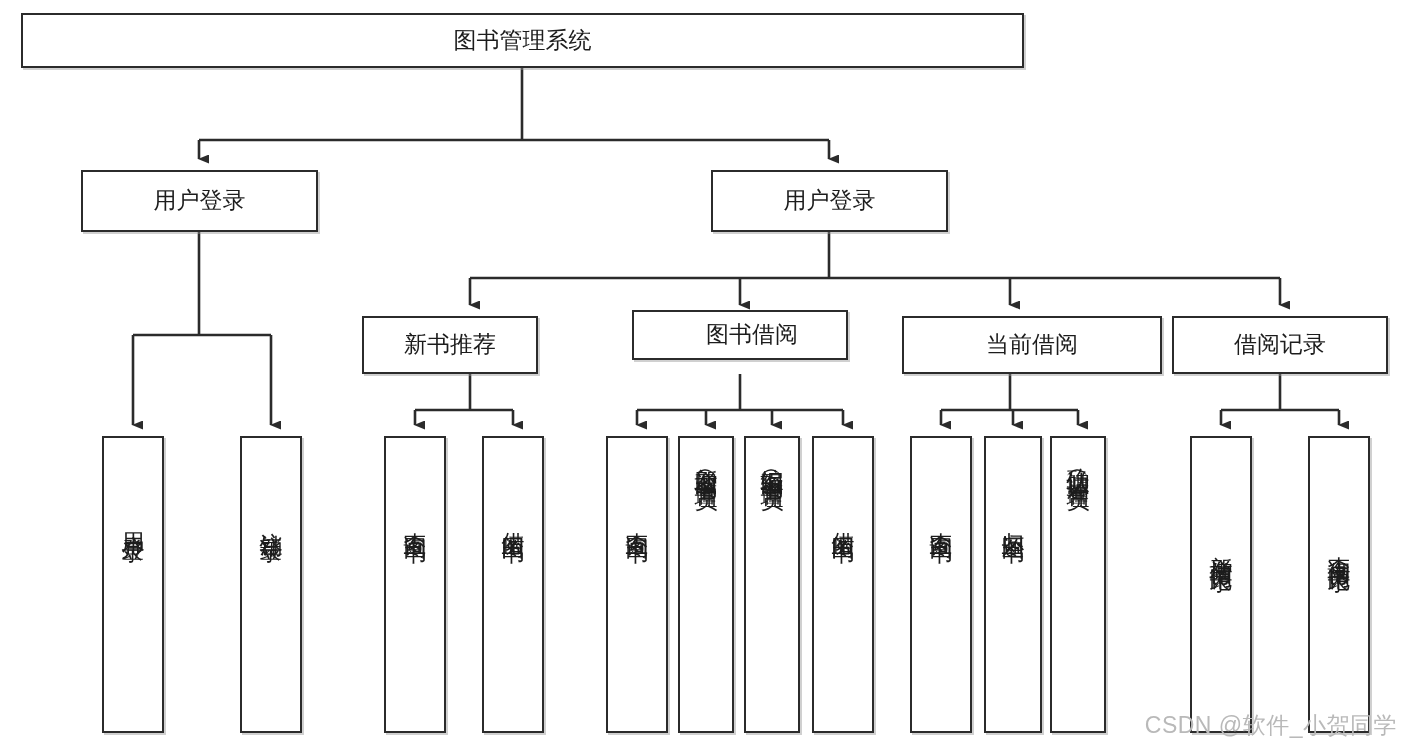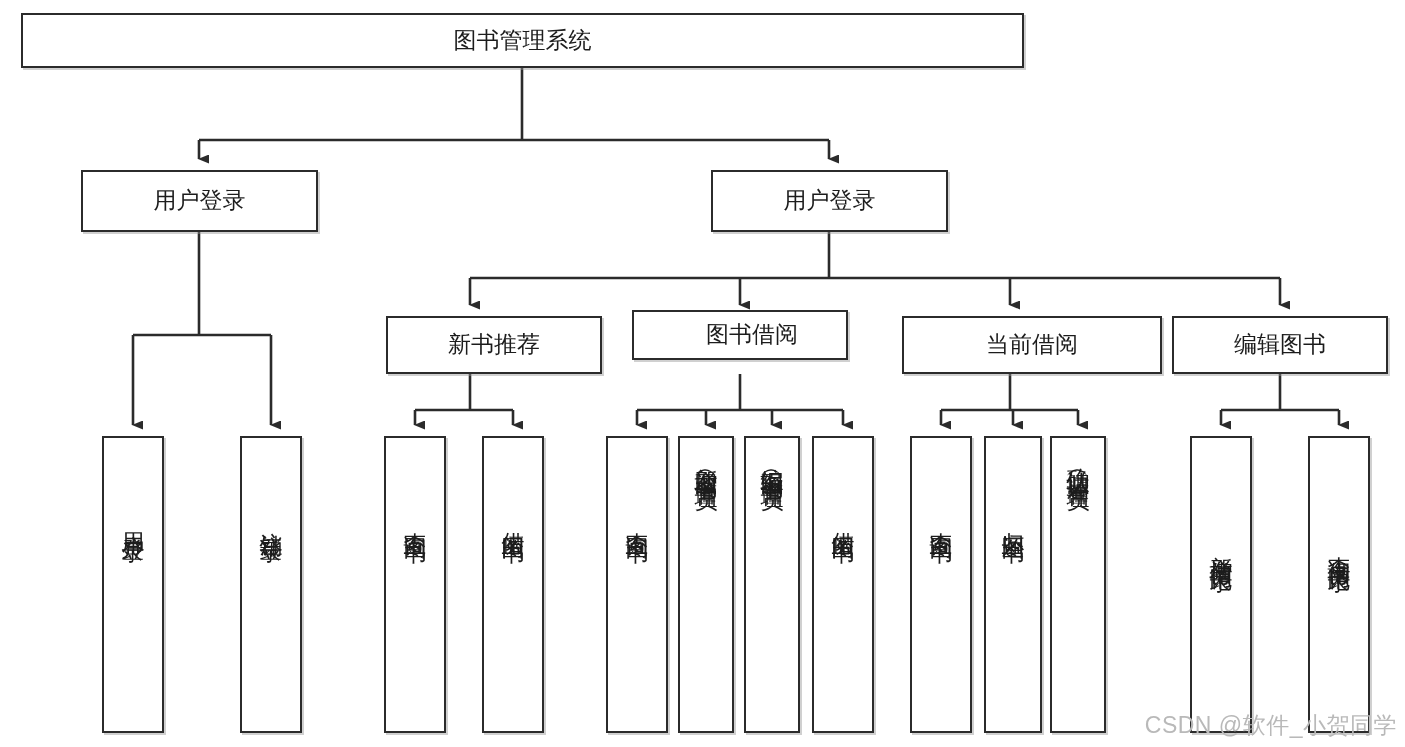--- a/index.html
+++ b/index.html
@@ -126,31 +126,31 @@
 
   <div id="level2-layer">
       <div class="node horiz" style="left: 81px; top: 170px; width: 237px; height: 62px;">
         <span class="label">用户登录</span>
       </div>
       <div class="node horiz" style="left: 711px; top: 170px; width: 237px; height: 62px;">
         <span class="label">用户登录</span>
       </div>
     </div>
   <div id="level3-layer">
-      <div class="node horiz" style="left: 362px; top: 316px; width: 216px; height: 58px; margin-left: 24px;">
+      <div class="node horiz" style="left: 362px; top: 316px; width: 176px; height: 58px;">
         <span class="label">新书推荐</span>
       </div>
       <div class="node horiz" style="left: 632px; top: 310px; width: 216px; height: 50px; padding-left: 24px;">
         <span class="label">图书借阅</span>
       </div>
       <div class="node horiz" style="left: 902px; top: 316px; width: 260px; height: 58px;">
         <span class="label">当前借阅</span>
       </div>
       <div class="node horiz" style="left: 1172px; top: 316px; width: 216px; height: 58px;">
-        <span class="label">编辑图书</span>
+        <span class="label">借阅记录</span>
       </div>
     </div>
   <div id="leaf-layer">
       <div class="node vert mid" style="left: 102px; top: 436px; width: 62px; height: 297px;">
         <span class="label">用户登录</span>
       </div>
       <div class="node vert mid" style="left: 240px; top: 436px; width: 62px; height: 297px;">
         <span class="label">注销登录</span>
       </div>
       <div class="node vert mid" style="left: 384px; top: 436px; width: 62px; height: 297px;">

